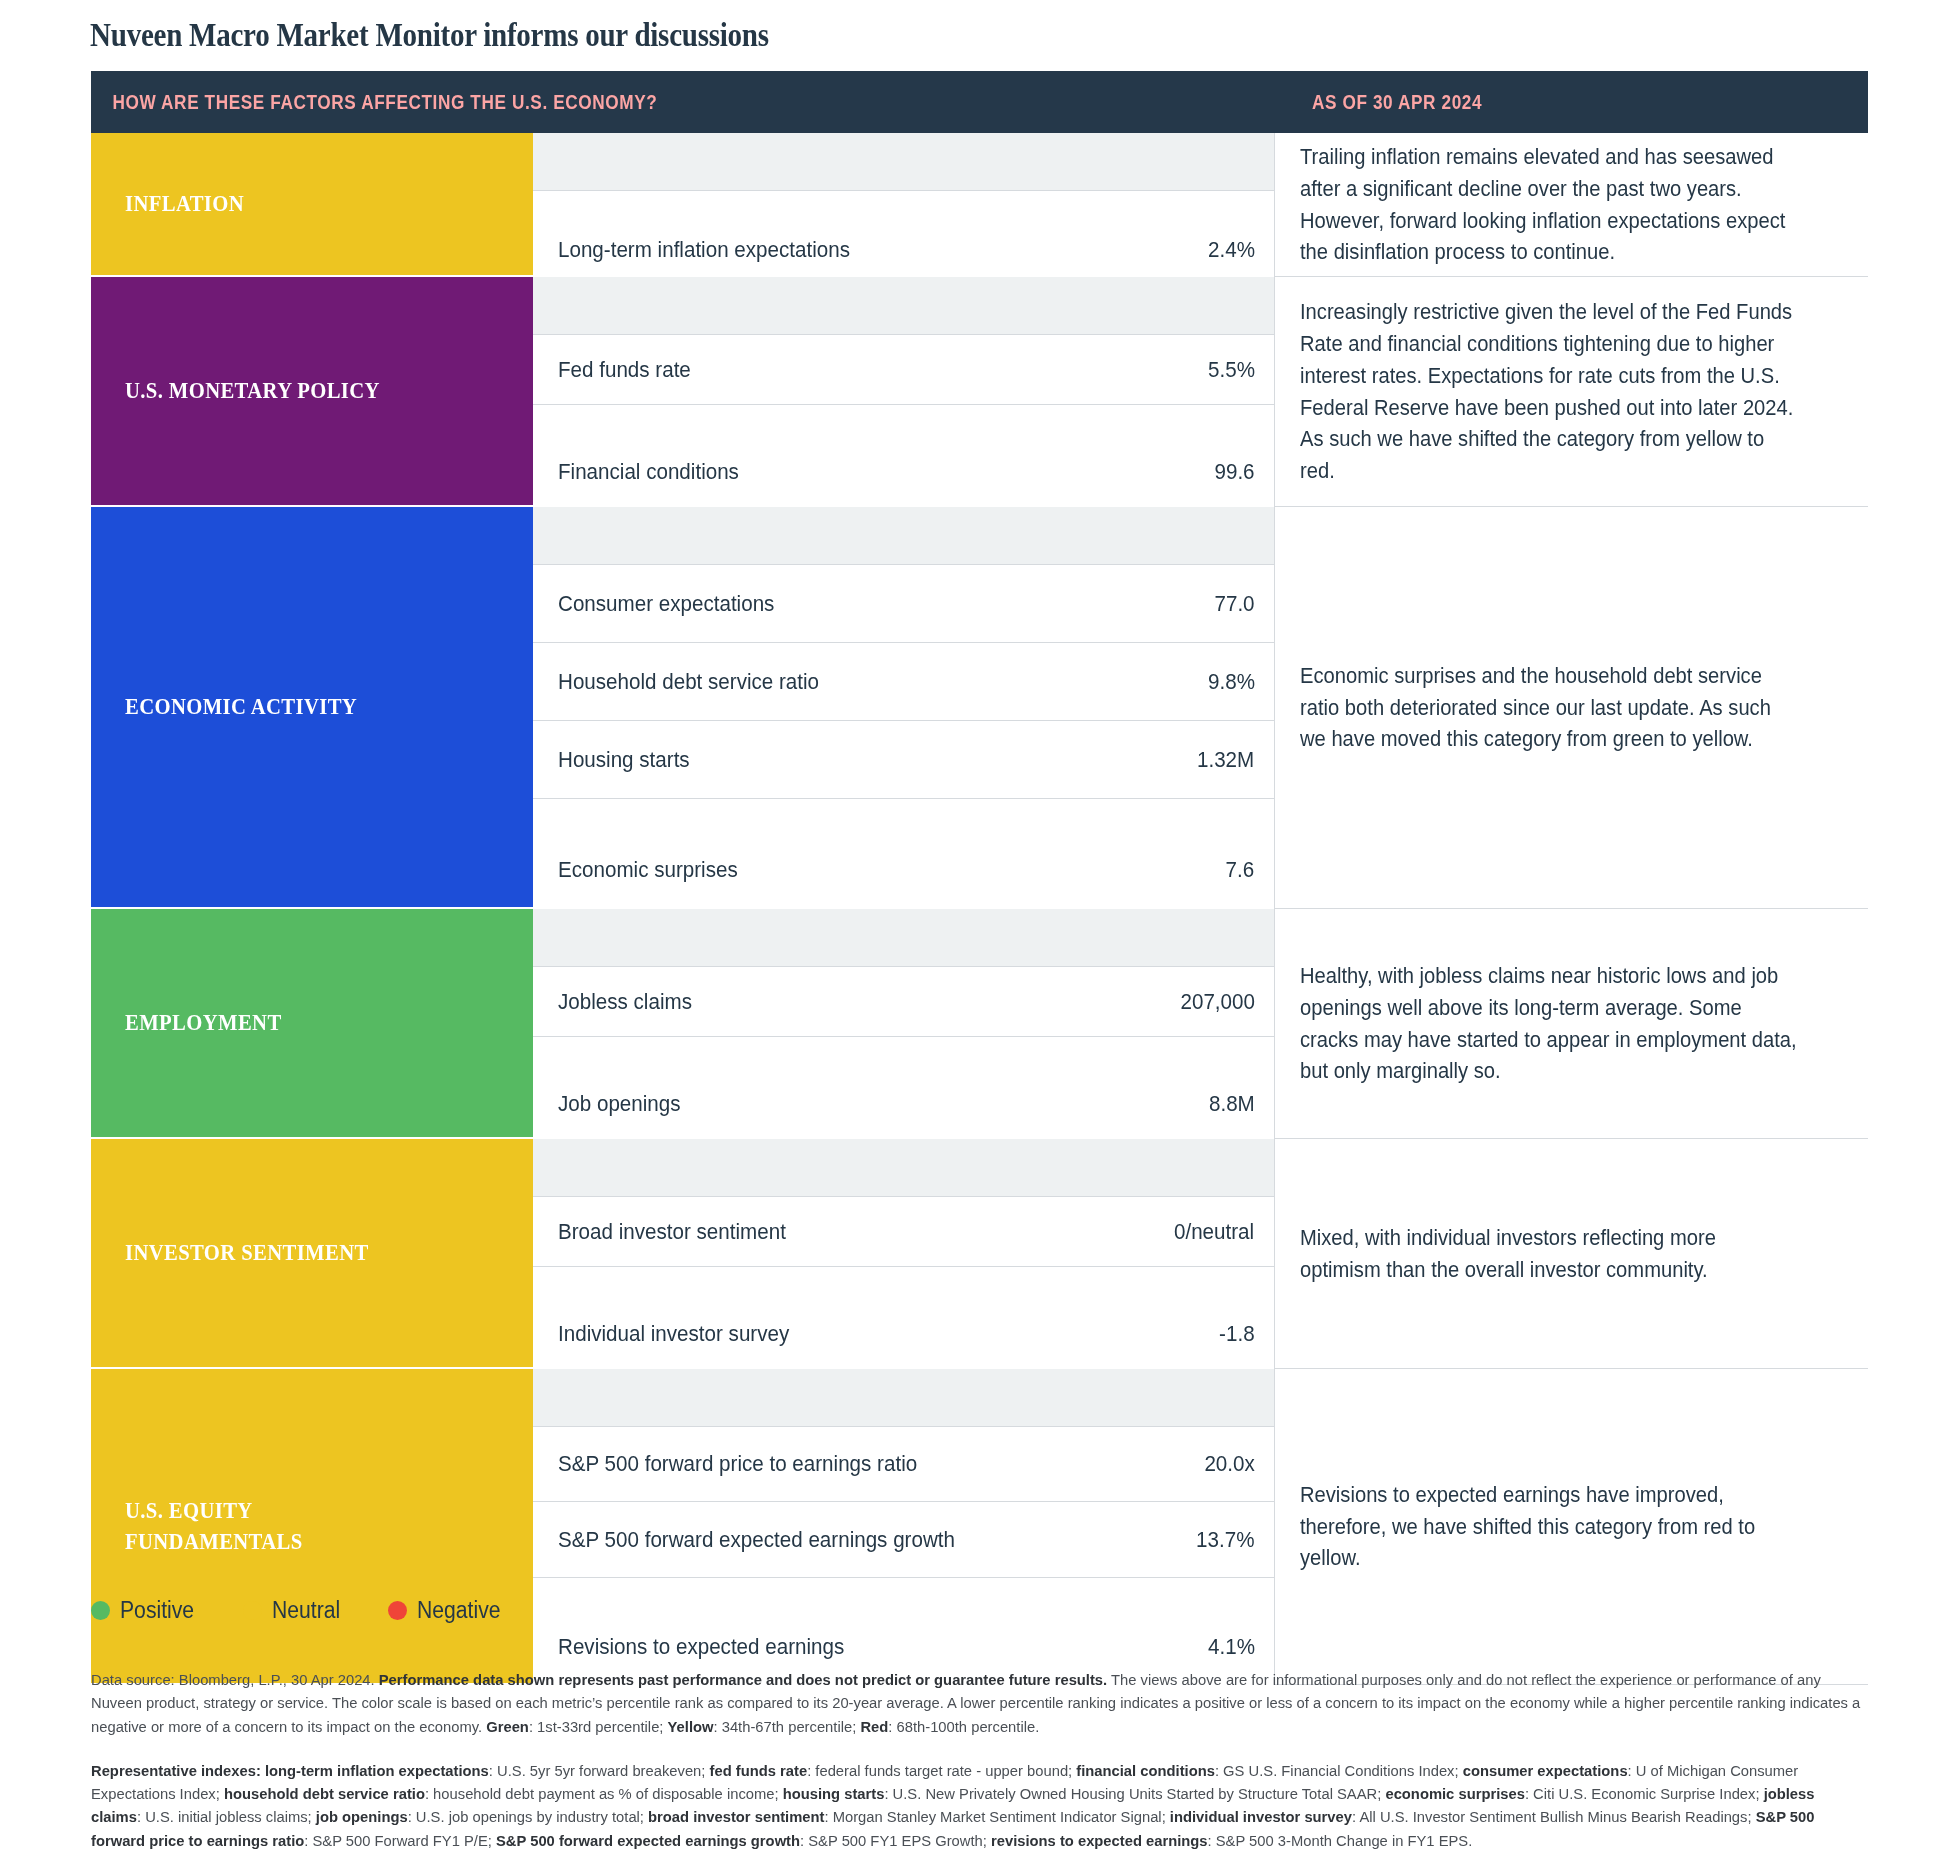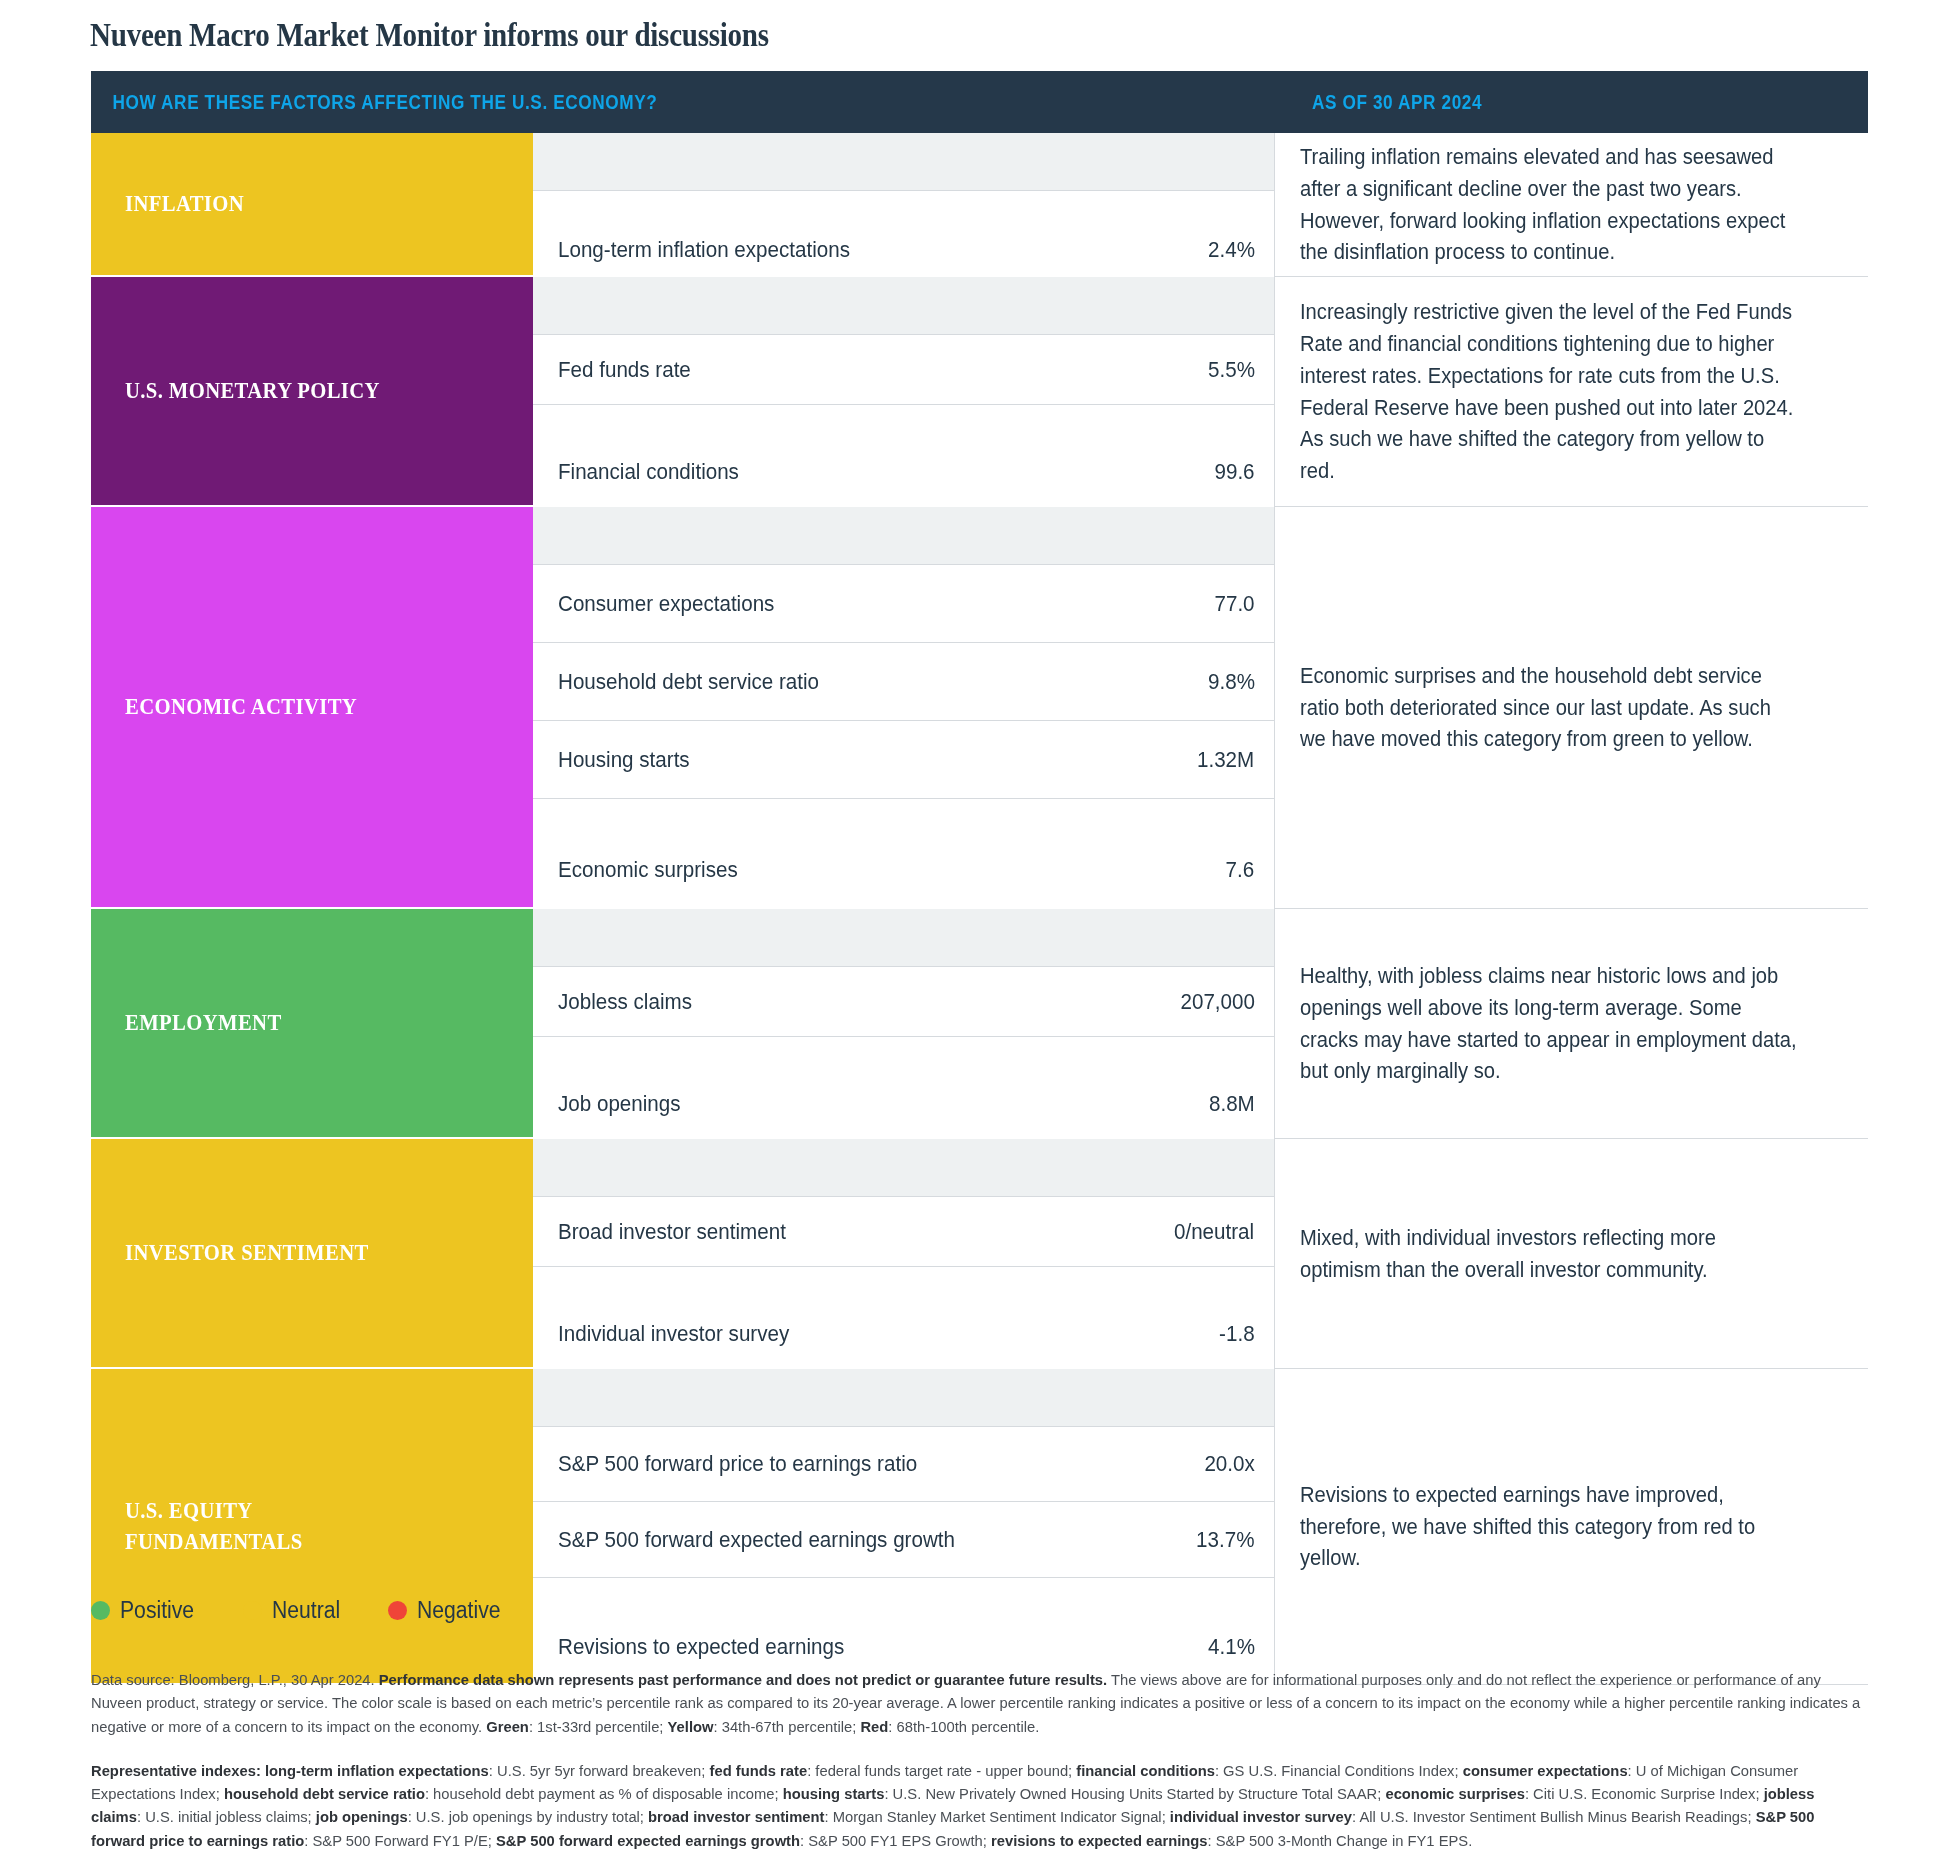--- a/index.html
+++ b/index.html
@@ -43,21 +43,21 @@
     left: 91px;
     top: 71px;
     width: 1777px;
   }
 
   .monitor-header {
     background: #25384a;
     height: 62px;
     display: flex;
     align-items: center;
-    color: #0ea5e9;
+    color: #fca5a5;
   }
   .monitor-header .hdr-left {
     font-size: 20px;
     font-weight: bold;
     letter-spacing: 0.7px;
     text-transform: uppercase;
     padding-left: 25px;
     transform: scaleX(0.86);
     transform-origin: left center;
     white-space: nowrap;
@@ -238,21 +238,21 @@
             <div class="metric-row" style="height: 86px;">
               <span class="metric-name">Financial conditions</span>
               <span class="metric-value">99.6</span>
             </div>
           </div>
           <div class="comment-cell">
             <div class="comment-text">Increasingly restrictive given the level of the Fed Funds Rate and financial conditions tightening due to higher interest rates. Expectations for rate cuts from the U.S. Federal Reserve have been pushed out into later 2024. As such we have shifted the category from yellow to red.</div>
           </div>
         </div>
         <div class="section" style="height: 402px;">
-          <div class="cat-cell" style="background: #d946ef;">
+          <div class="cat-cell" style="background: #1d4ed8;">
             <div class="cat-label">ECONOMIC ACTIVITY</div>
           </div>
           <div class="metrics-cell">
             <div class="metric-spacer" style="height: 58px;"></div>
             <div class="metric-row" style="height: 86px;">
               <span class="metric-name">Consumer expectations</span>
               <span class="metric-value">77.0</span>
             </div>
             <div class="metric-row" style="height: 86px;">
               <span class="metric-name">Household debt service ratio</span>

